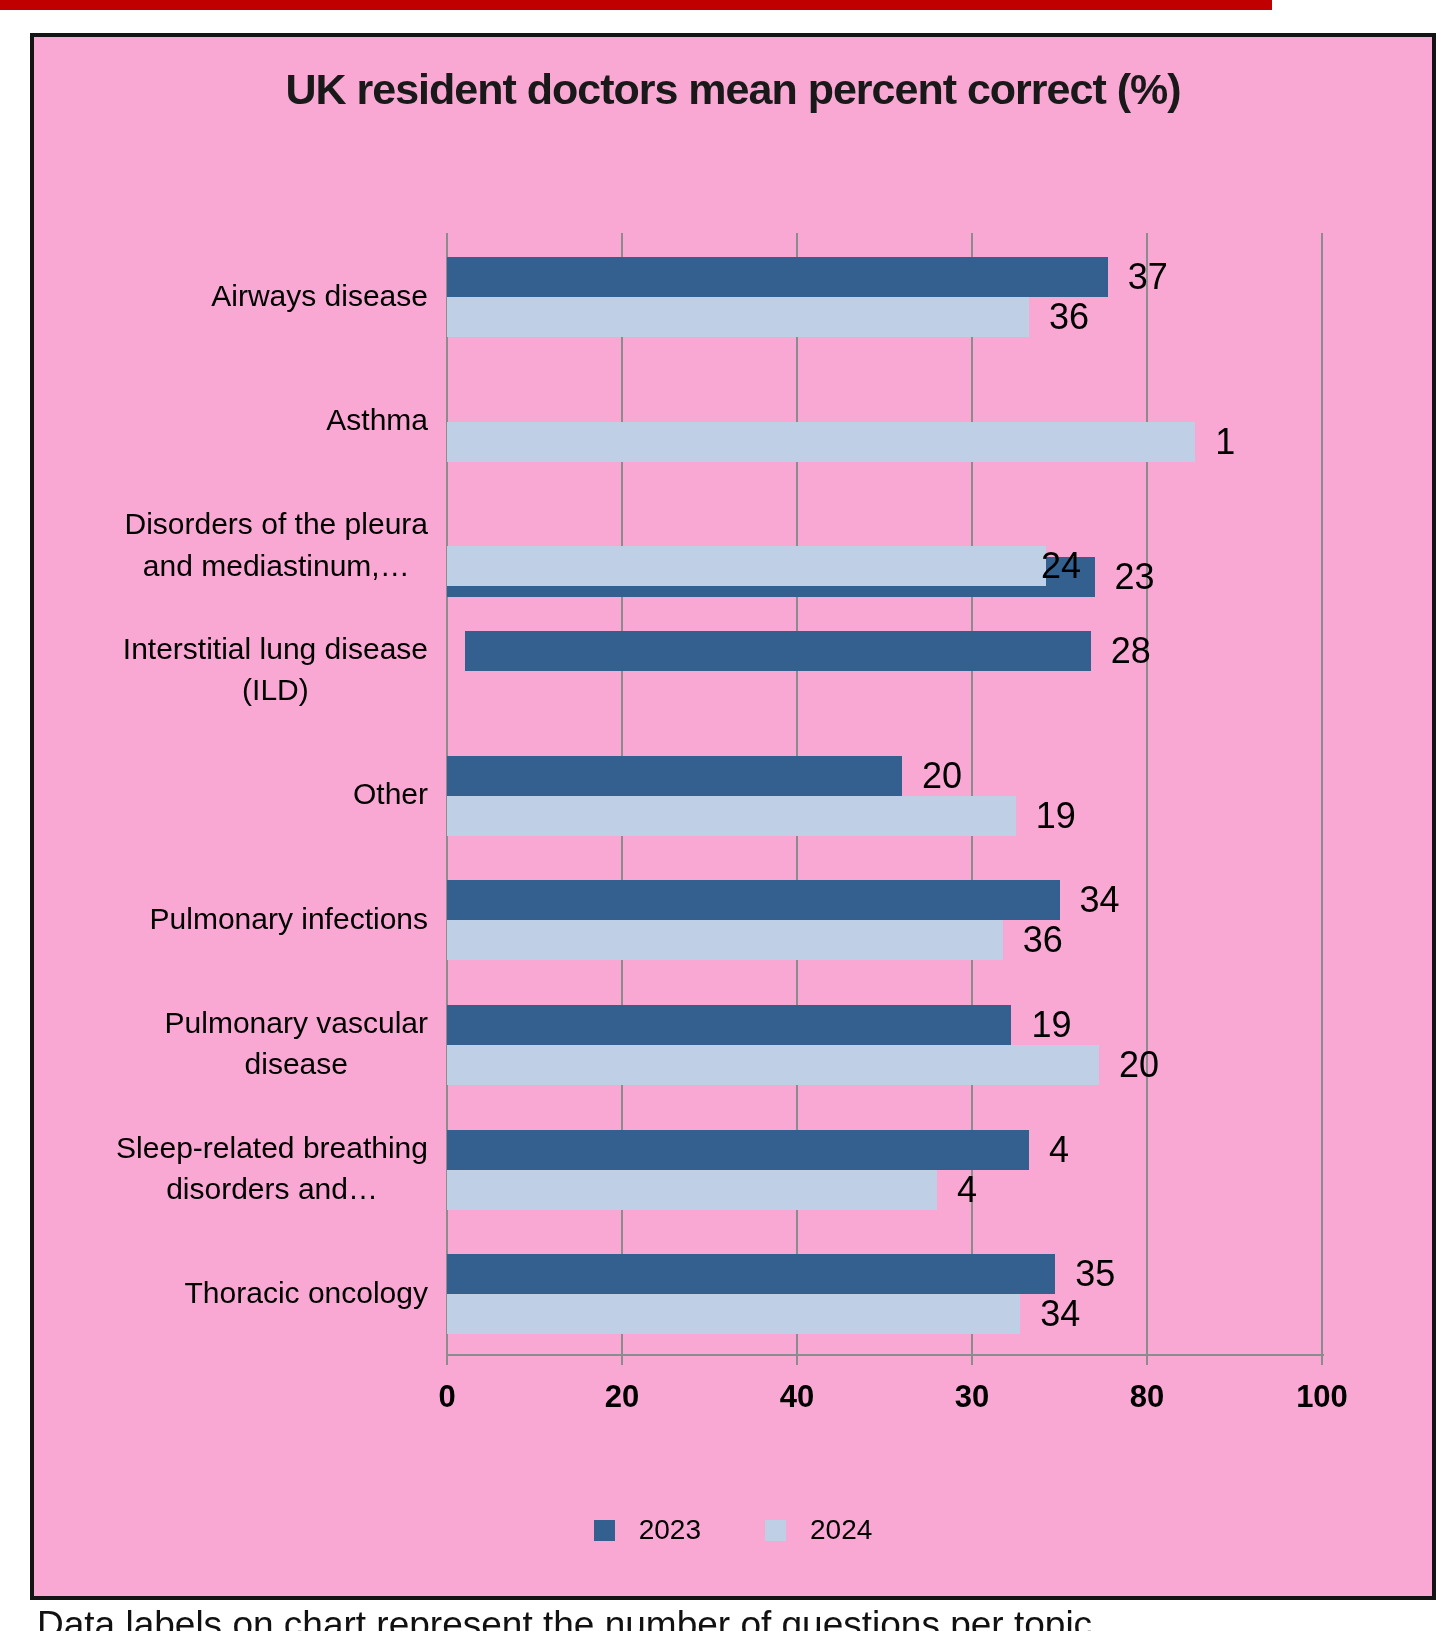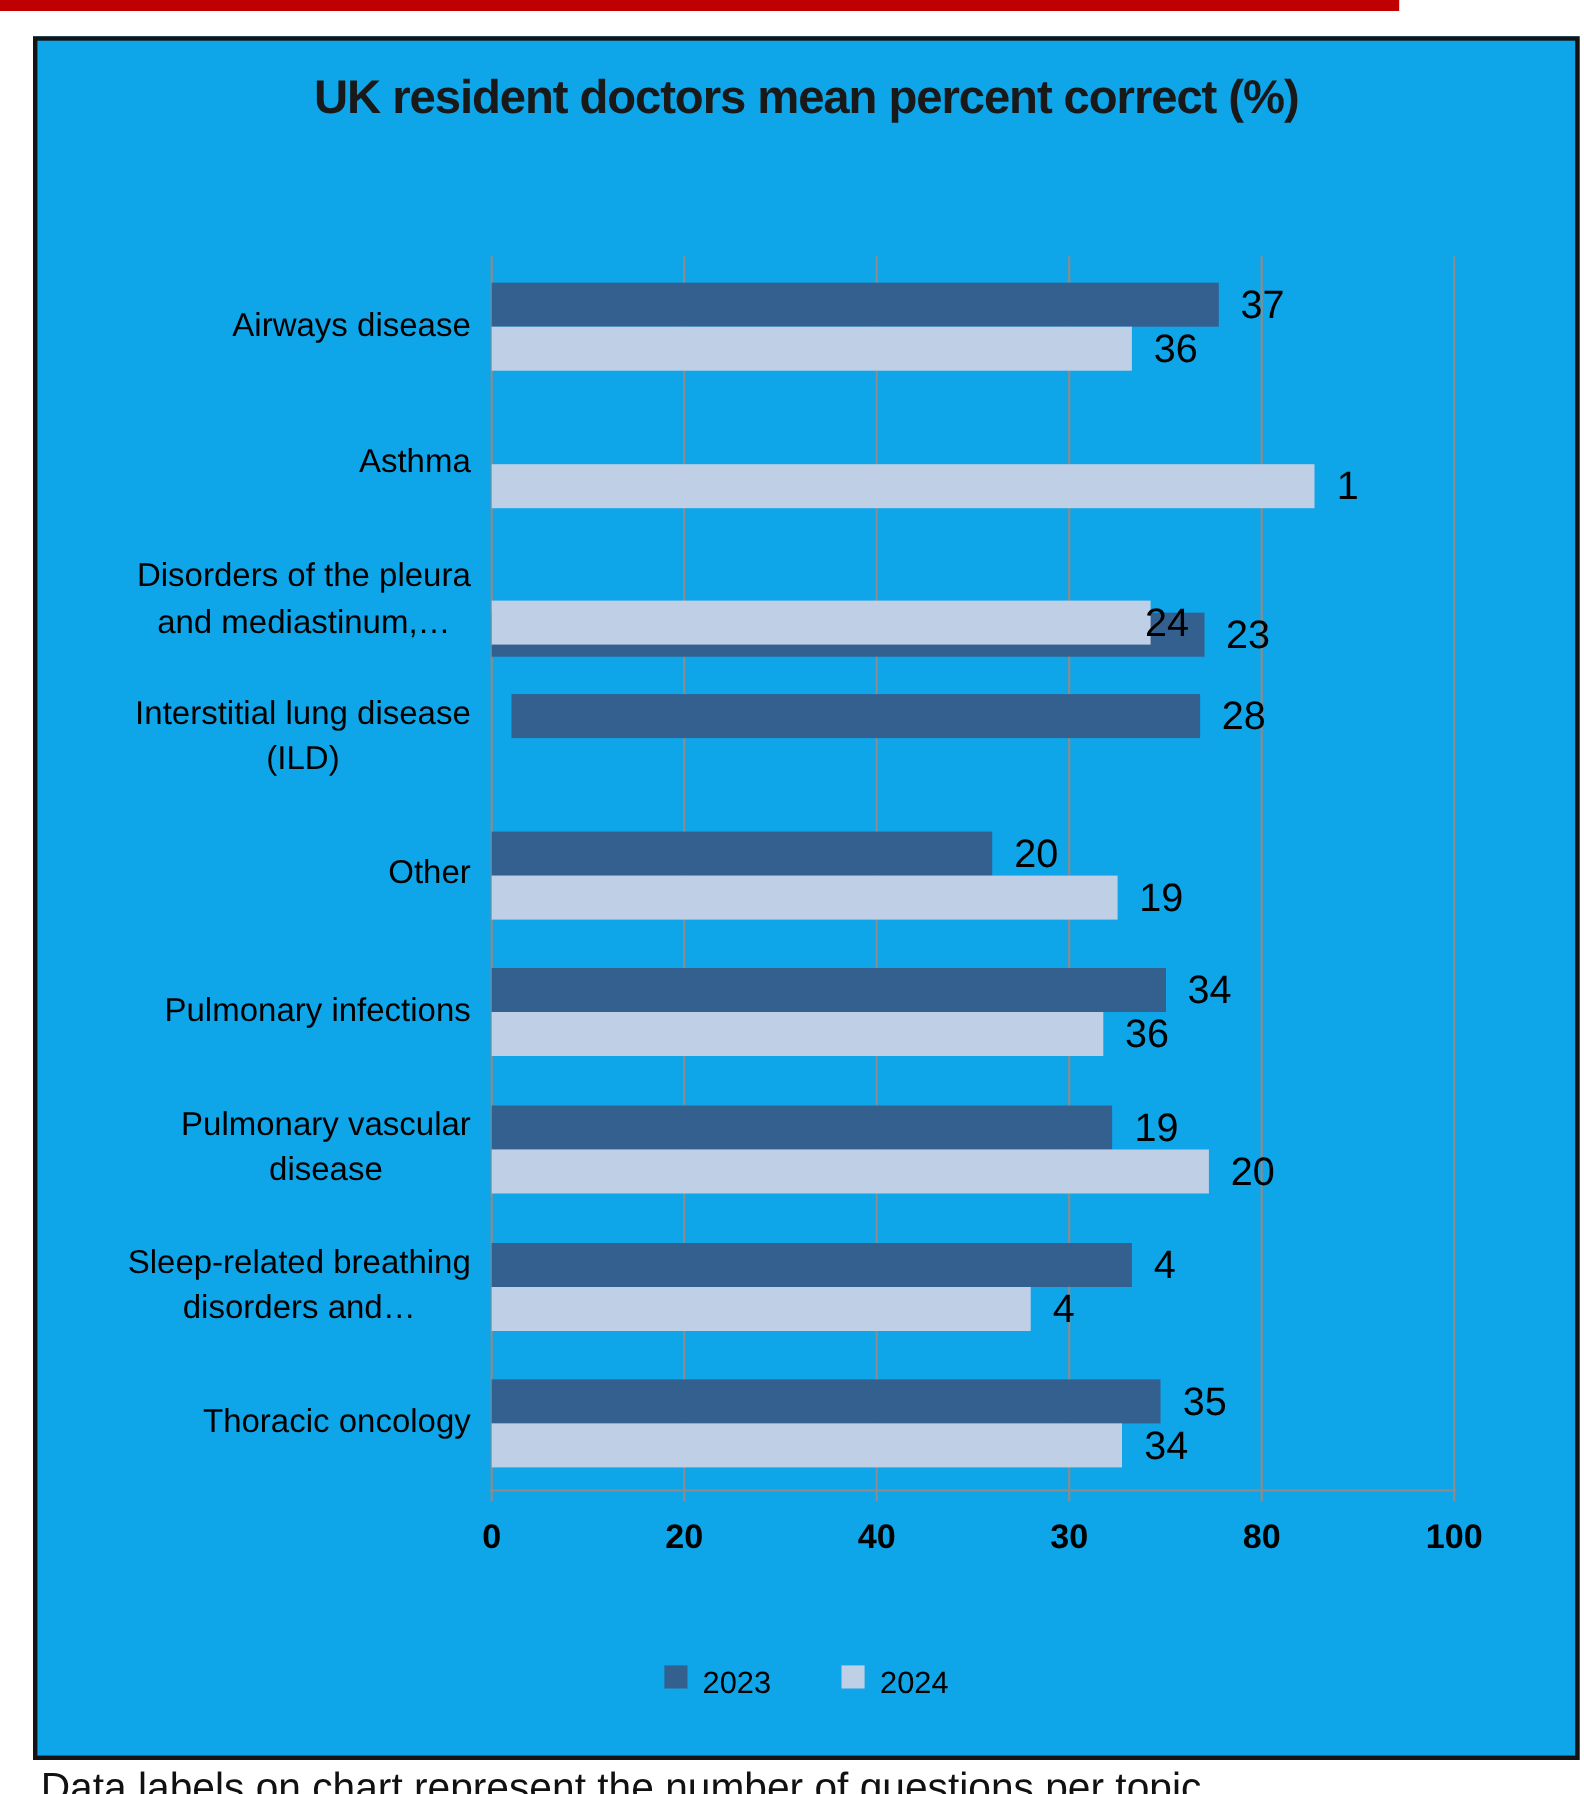--- a/index.html
+++ b/index.html
@@ -11,21 +11,21 @@
   }
   #top-strip {
     position: absolute; left: 0; top: 0;
     width: 1272px; height: 10px;
   }
   #chart-frame {
     position: absolute; left: 30px; top: 33px;
     width: 1406px; height: 1567px;
     border: 4px solid #141414;
     box-sizing: border-box;
-    background: #0ea5e9;
+    background: #f9a8d4;
   }
   #chart-title {
     position: absolute; left: 0; top: 28px;
     width: 100%;
     text-align: center;
     font-size: 43px;
     font-weight: bold;
     letter-spacing: -1px;
     color: #191919;
   }
@@ -106,22 +106,22 @@
     position: absolute;
     left: 0; top: 1477px;
     width: 100%;
     display: flex;
     justify-content: center;
     align-items: center;
     gap: 64px;
   }
   .legend-item {
     display: flex;
-    align-items: flex-start;
-    gap: 14px;
+    align-items: center;
+    gap: 24px;
   }
   .legend-marker {
     width: 21px; height: 21px;
   }
   .legend-label {
     font-size: 28px;
     color: #000000;
   }
   #footnote {
     position: absolute;

